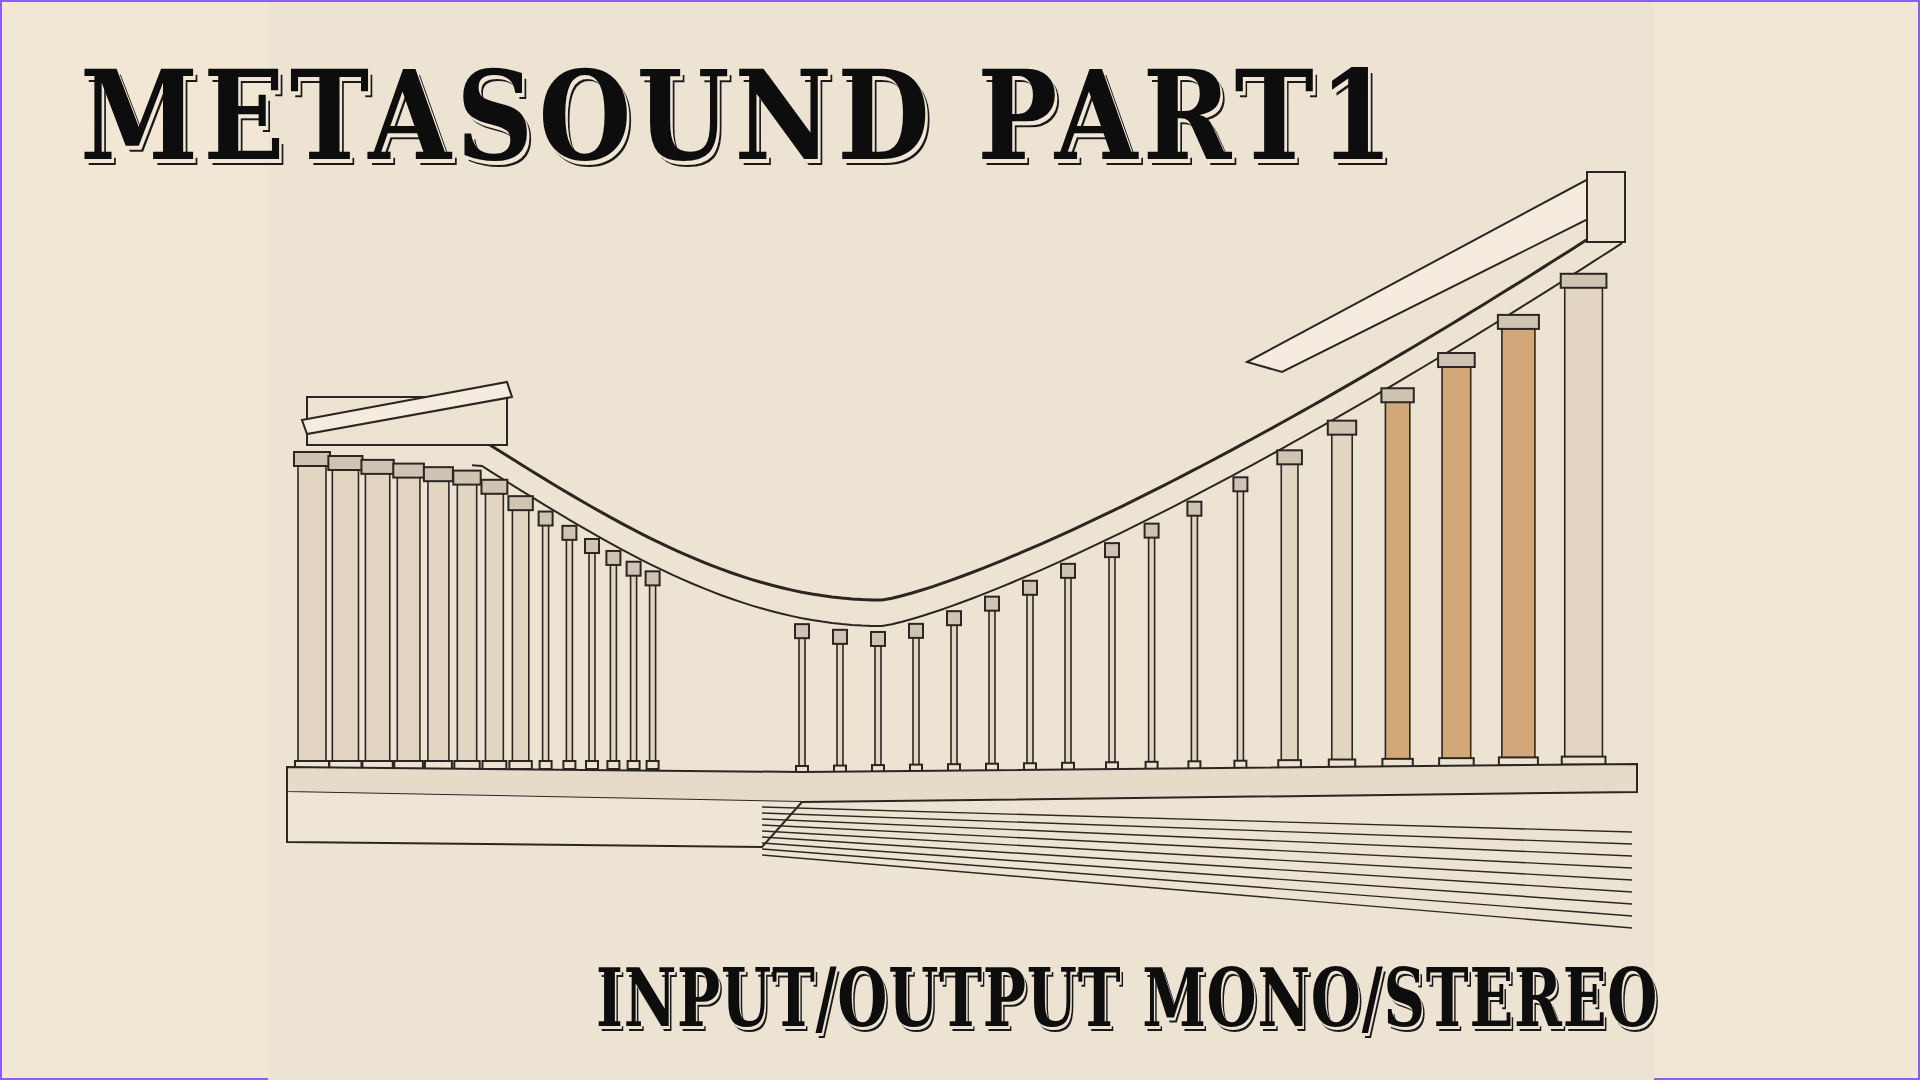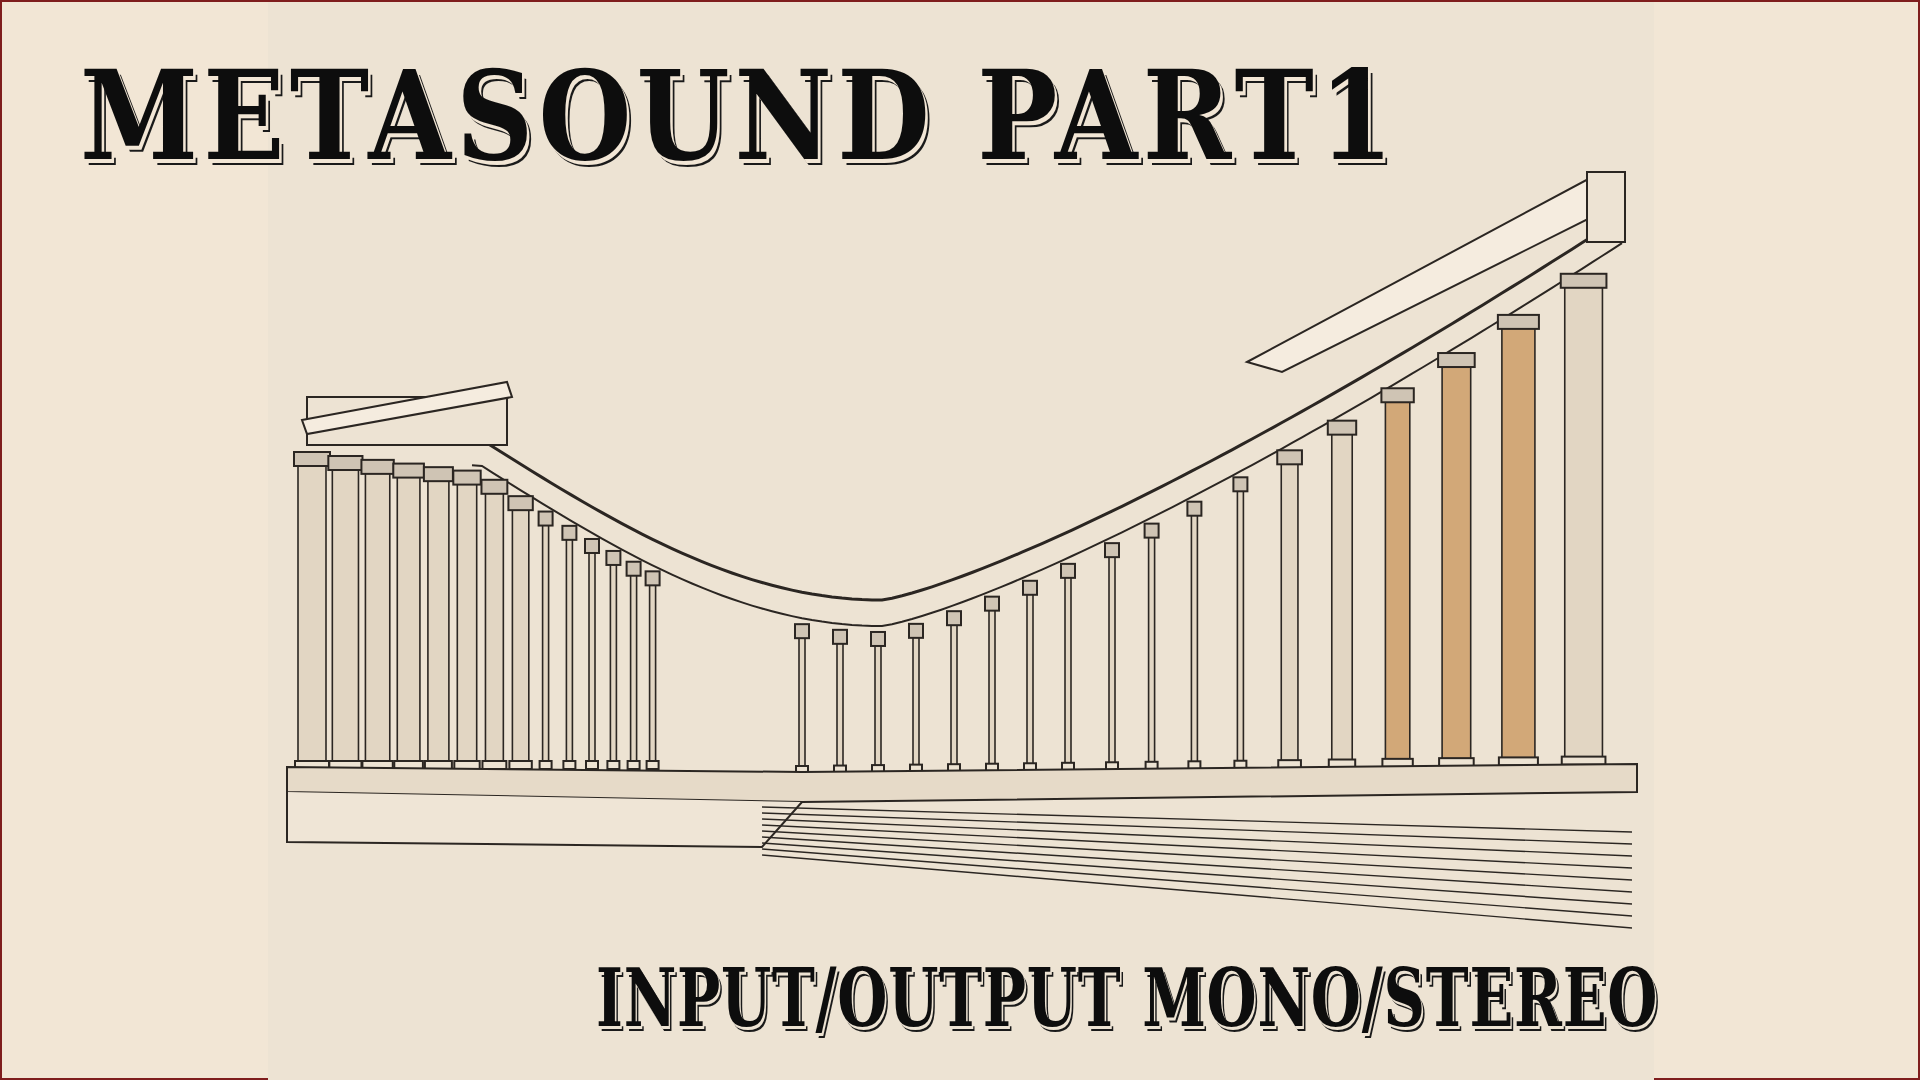--- a/index.html
+++ b/index.html
@@ -1,19 +1,19 @@
 <!DOCTYPE html>
 <html><head>
 <meta charset="utf-8">
 <style>
   html, body { margin:0; padding:0; }
   body { width:1920px; height:1080px; overflow:hidden; background:#f2e6d5; }
   .frame {
     position:relative; width:1920px; height:1080px; box-sizing:border-box;
-    border:2px solid #7f1d1d; background:#f2e6d5;
+    border:2px solid #8b5cf6; background:#f2e6d5;
   }
   .art-bg {
     position:absolute; left:266px; top:0; width:1386px; height:1078px;
     background:#ede3d3;
   }
   .title {
     position:absolute; left:78px; top:52px;
     font-family:"DejaVu Serif", serif; font-weight:bold;
     font-size:124px; letter-spacing:6px; line-height:1;
     color:#0d0d0d; text-transform:uppercase;

